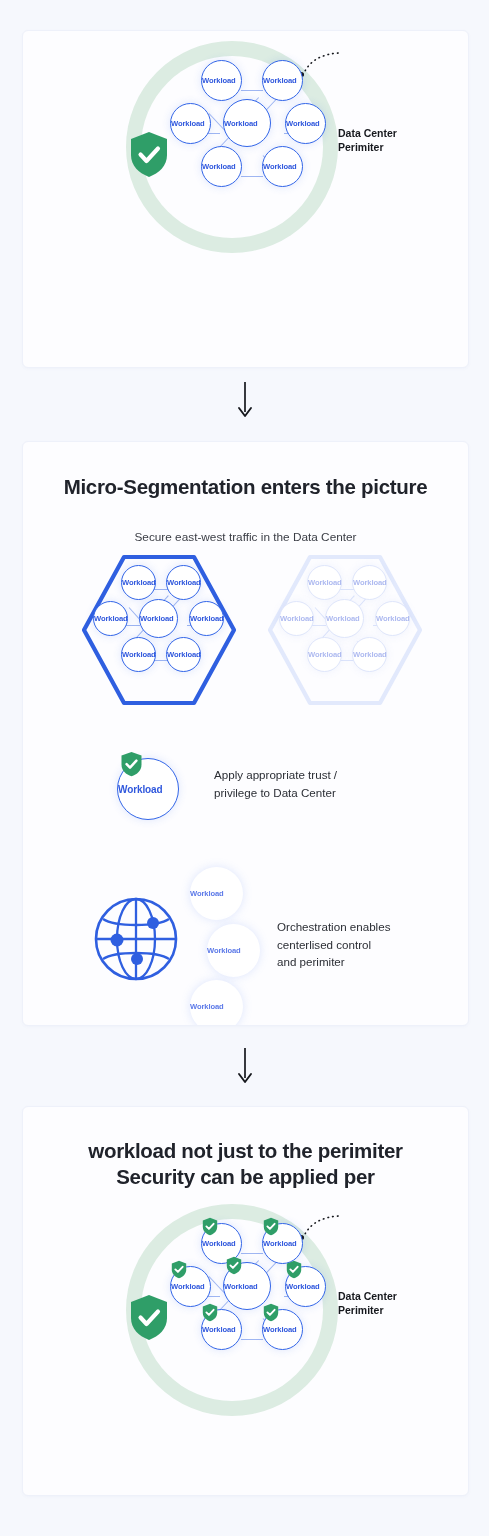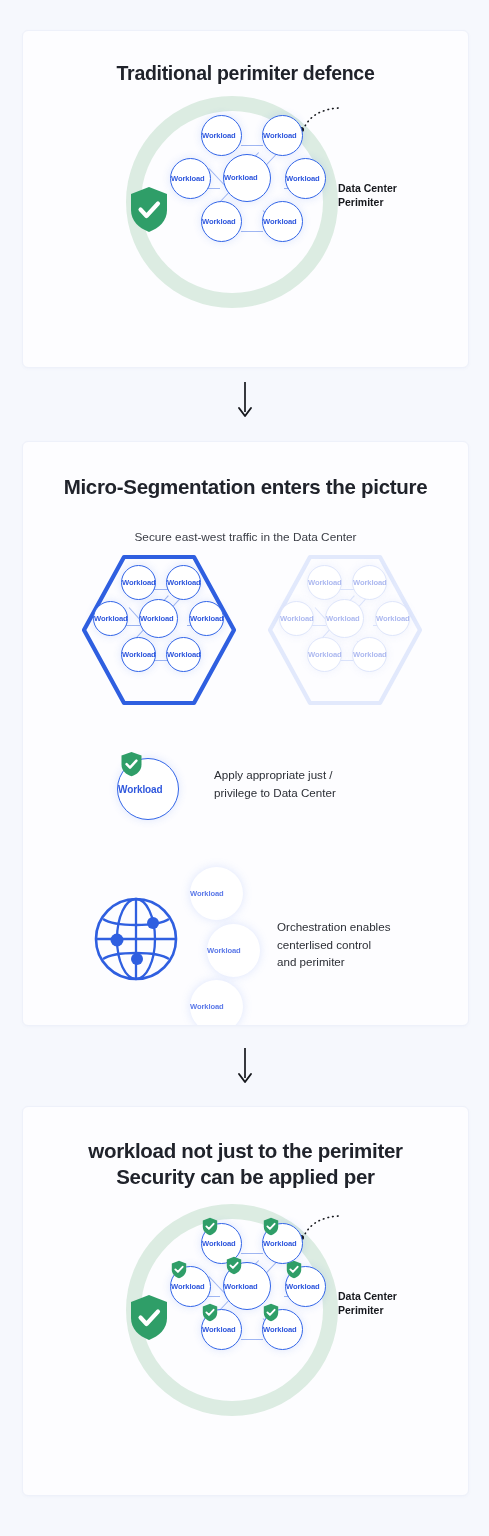--- a/index.html
+++ b/index.html
@@ -121,21 +121,20 @@
     font-size:11.6px;color:#2b2e35;line-height:1.52;
   }
   .globe{position:absolute;}
 </style>
 </head>
 <body>
 
 <div class="page">
 
   <section class="card" id="card-1">
-    <h2 class="card-title">Traditional perimiter defence</h2>
 
     <div class="perimeter-scene" id="scene-1">
 
       <div class="ring-outer" style="left:103px;top:2px;width:212px;height:212px;"></div>
       <div class="ring-inner" style="left:118px;top:17px;width:182px;height:182px;"></div>
 
       <div class="shield-big" style="left:106px;top:92px;">
         <svg width="40" height="47" viewBox="0 0 40 47">
           <path d="M20 1 L38 8 V24 C38 35 30 42 20 46 C10 42 2 35 2 24 V8 Z" fill="#2f9e68"></path>
           <path d="M11.5 23.5 L17.5 30 L29 17.5" fill="none" stroke="#ffffff" stroke-width="4.1" stroke-linecap="round" stroke-linejoin="round"></path>
@@ -281,21 +280,21 @@
       <div class="wl" style="left:94px;top:18px;width:62px;height:62px;">
         <span style="font-size:10px;">Workload</span>
       </div>
       <div class="badge" style="left:97px;top:11px;">
         <svg width="23" height="26" viewBox="0 0 23 26">
           <path d="M11.5 1 L21.5 4.6 V13.5 C21.5 19.6 17 23.5 11.5 25.3 C6 23.5 1.5 19.6 1.5 13.5 V4.6 Z" fill="#2f9e68"></path>
           <path d="M6.6 13.2 L10 16.6 L16.4 9.6" fill="none" stroke="#ffffff" stroke-width="2.5" stroke-linecap="round" stroke-linejoin="round"></path>
         </svg>
       </div>
       <div class="feature-text" style="left:191px;top:26px;">
-        <div>Apply appropriate just /</div>
+        <div>Apply appropriate trust /</div>
         <div>privilege to Data Center</div>
       </div>
     </div>
 
     <div class="feature" style="left:0;top:413px;width:445px;height:155px;">
       <div class="globe" style="left:70px;top:41px;">
         <svg width="86" height="86" viewBox="0 0 86 86">
           <circle cx="43" cy="43" r="40" fill="none" stroke="#2f5fe0" stroke-width="2.6"></circle>
           <ellipse cx="43" cy="43" rx="19" ry="40" fill="none" stroke="#2f5fe0" stroke-width="2.3"></ellipse>
           <path d="M43 3 V83" stroke="#2f5fe0" stroke-width="2.3" fill="none"></path>

